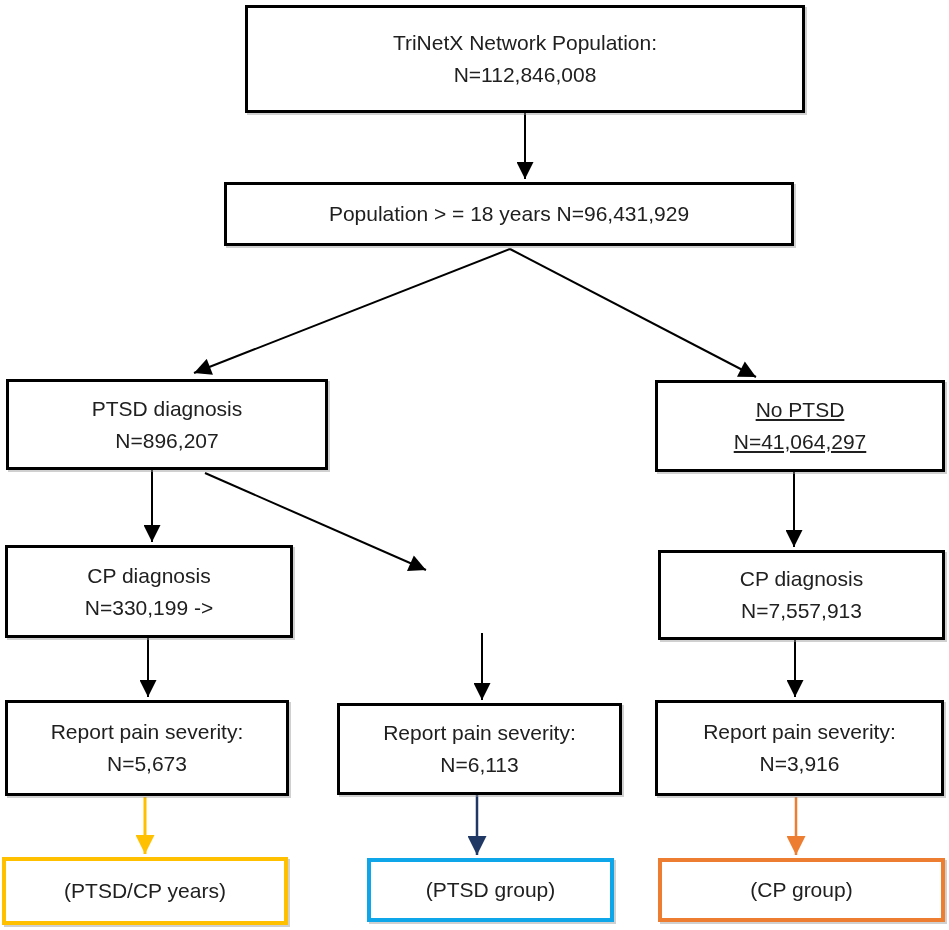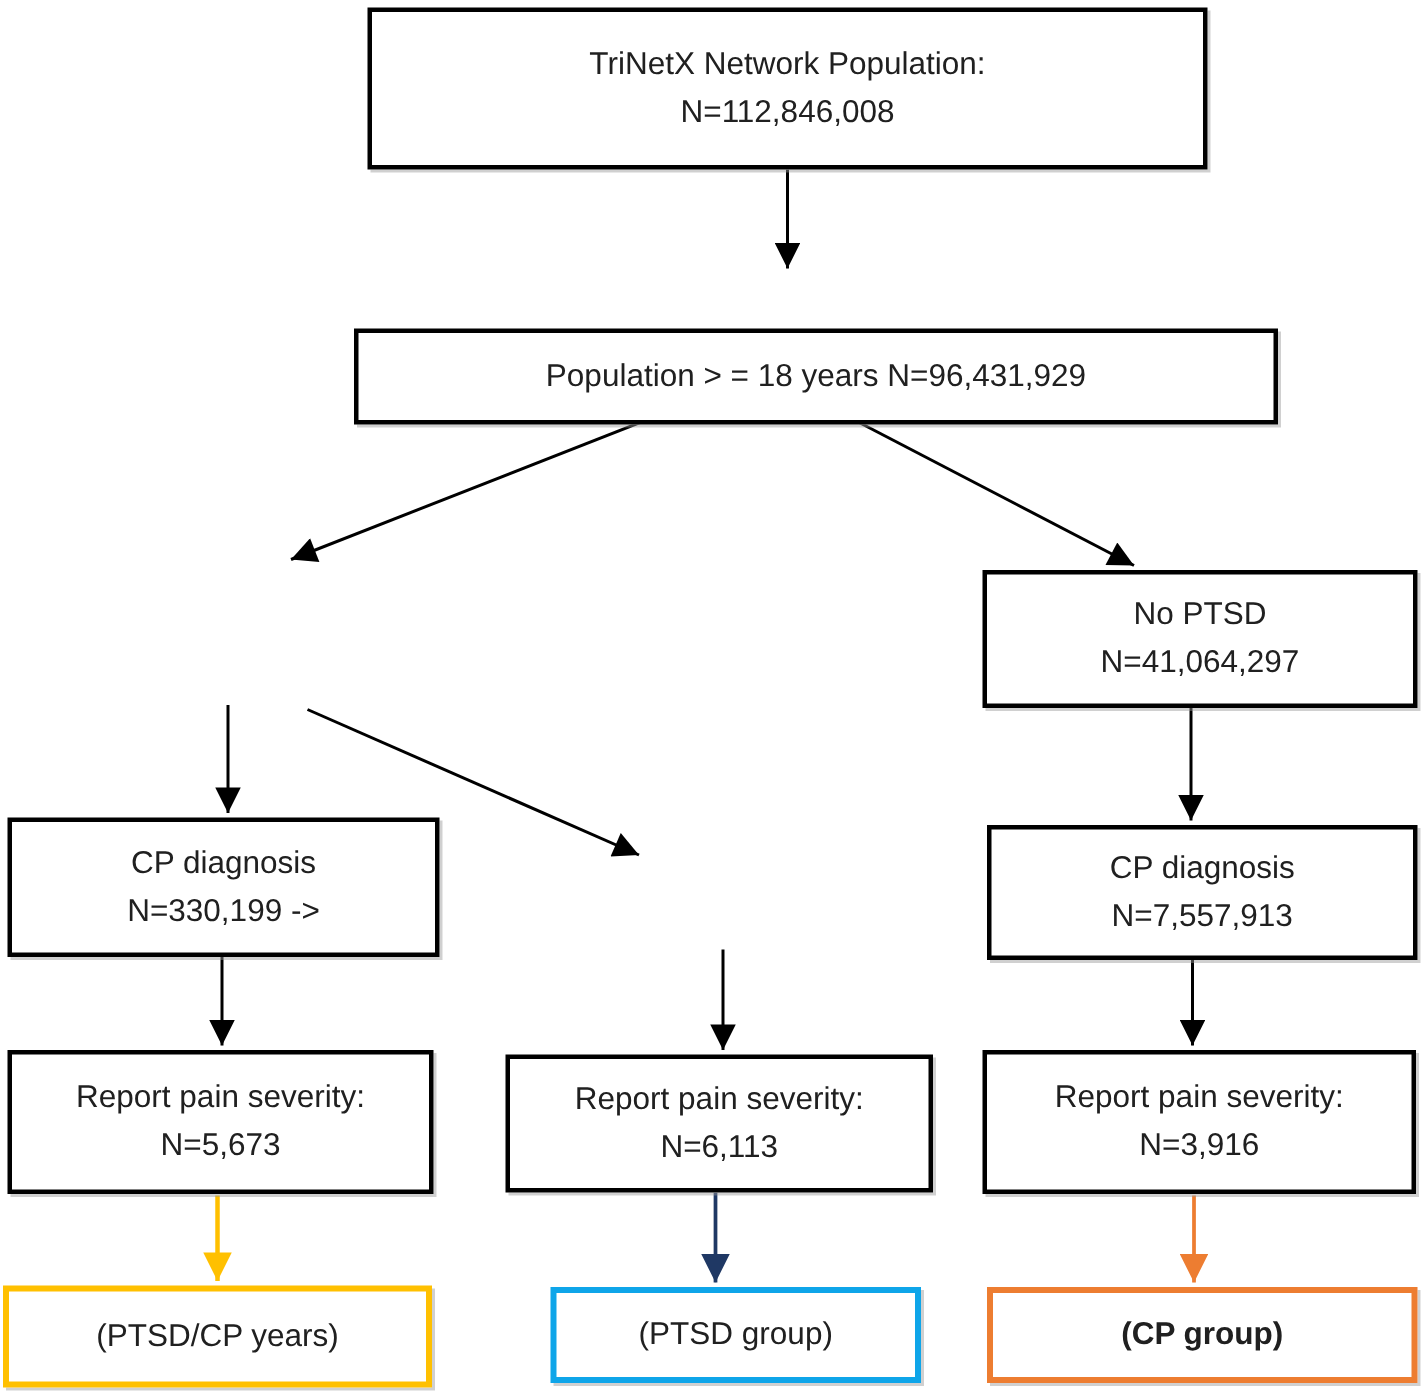--- a/index.html
+++ b/index.html
@@ -29,33 +29,33 @@
     text-align: center;
     box-sizing: border-box;
   }
   .node .ln {
     font-size: 21px;
     line-height: 32px;
     white-space: nowrap;
   }
   
   .b-network      { left: 245px; top: 5px;   width: 560px; height: 108px; }
-  .b-adults       { left: 236px; top: 182px; width: 616px; height: 64px; margin-top: 37px;  }
+  .b-adults       { left: 224px; top: 182px; width: 570px; height: 64px;  }
   .b-ptsd         { left: 6px;   top: 379px; width: 322px; height: 91px;  }
-  .b-no-ptsd      { left: 655px; top: 380px; width: 290px; height: 92px;  }
+  .b-no-ptsd      { left: 655px; top: 380px; width: 290px; height: 92px; text-decoration: underline;  }
   .b-cp-left      { left: 5px;   top: 545px; width: 288px; height: 93px;  }
   .b-no-cp        { left: 361px; top: 573px; width: 252px; height: 59px;  }
   .b-cp-right     { left: 658px; top: 550px; width: 287px; height: 90px;  }
   .b-report-left  { left: 5px;   top: 700px; width: 284px; height: 96px;  }
   .b-report-mid   { left: 337px; top: 703px; width: 285px; height: 92px;  }
   .b-report-right { left: 655px; top: 700px; width: 289px; height: 96px;  }
   
   .b-group-left   { left: 2px;   top: 857px; width: 286px; height: 68px; border: 4px solid #FFC000; }
   .b-group-mid    { left: 327px; top: 858px; width: 247px; height: 64px; border: 4px solid #0ea5e9; margin-left: 40px; }
-  .b-group-right  { left: 658px; top: 858px; width: 287px; height: 64px; border: 4px solid #ED7D31; font-weight: bold; }
+  .b-group-right  { left: 658px; top: 858px; width: 287px; height: 64px; border: 4px solid #ED7D31; }
 </style>
 </head>
 <body>
 
 <div class="stage">
 
   <svg class="arrows" width="949" height="930" viewBox="0 0 949 930" xmlns="http://www.w3.org/2000/svg">
     <defs>
       <marker id="mk-black" viewBox="0 0 10 10" refX="10" refY="5" markerWidth="19" markerHeight="17" orient="auto" markerUnits="userSpaceOnUse">
         <path d="M0,0 L10,5 L0,10 z" fill="#000000"></path>
@@ -88,20 +88,24 @@
 
   <div class="node b-network">
     <div class="ln">TriNetX Network Population:</div>
     <div class="ln">N=112,846,008</div>
   </div>
 
   <div class="node b-adults">
     <div class="ln">Population &gt; = 18 years N=96,431,929</div>
   </div>
 
+  <div class="node b-ptsd">
+    <div class="ln">PTSD diagnosis</div>
+    <div class="ln">N=896,207</div>
+  </div>
 
   <div class="node b-no-ptsd">
     <div class="ln">No PTSD</div>
     <div class="ln">N=41,064,297</div>
   </div>
 
   <div class="node b-cp-left">
     <div class="ln">CP diagnosis</div>
     <div class="ln">N=330,199 -&gt;</div>
   </div>

